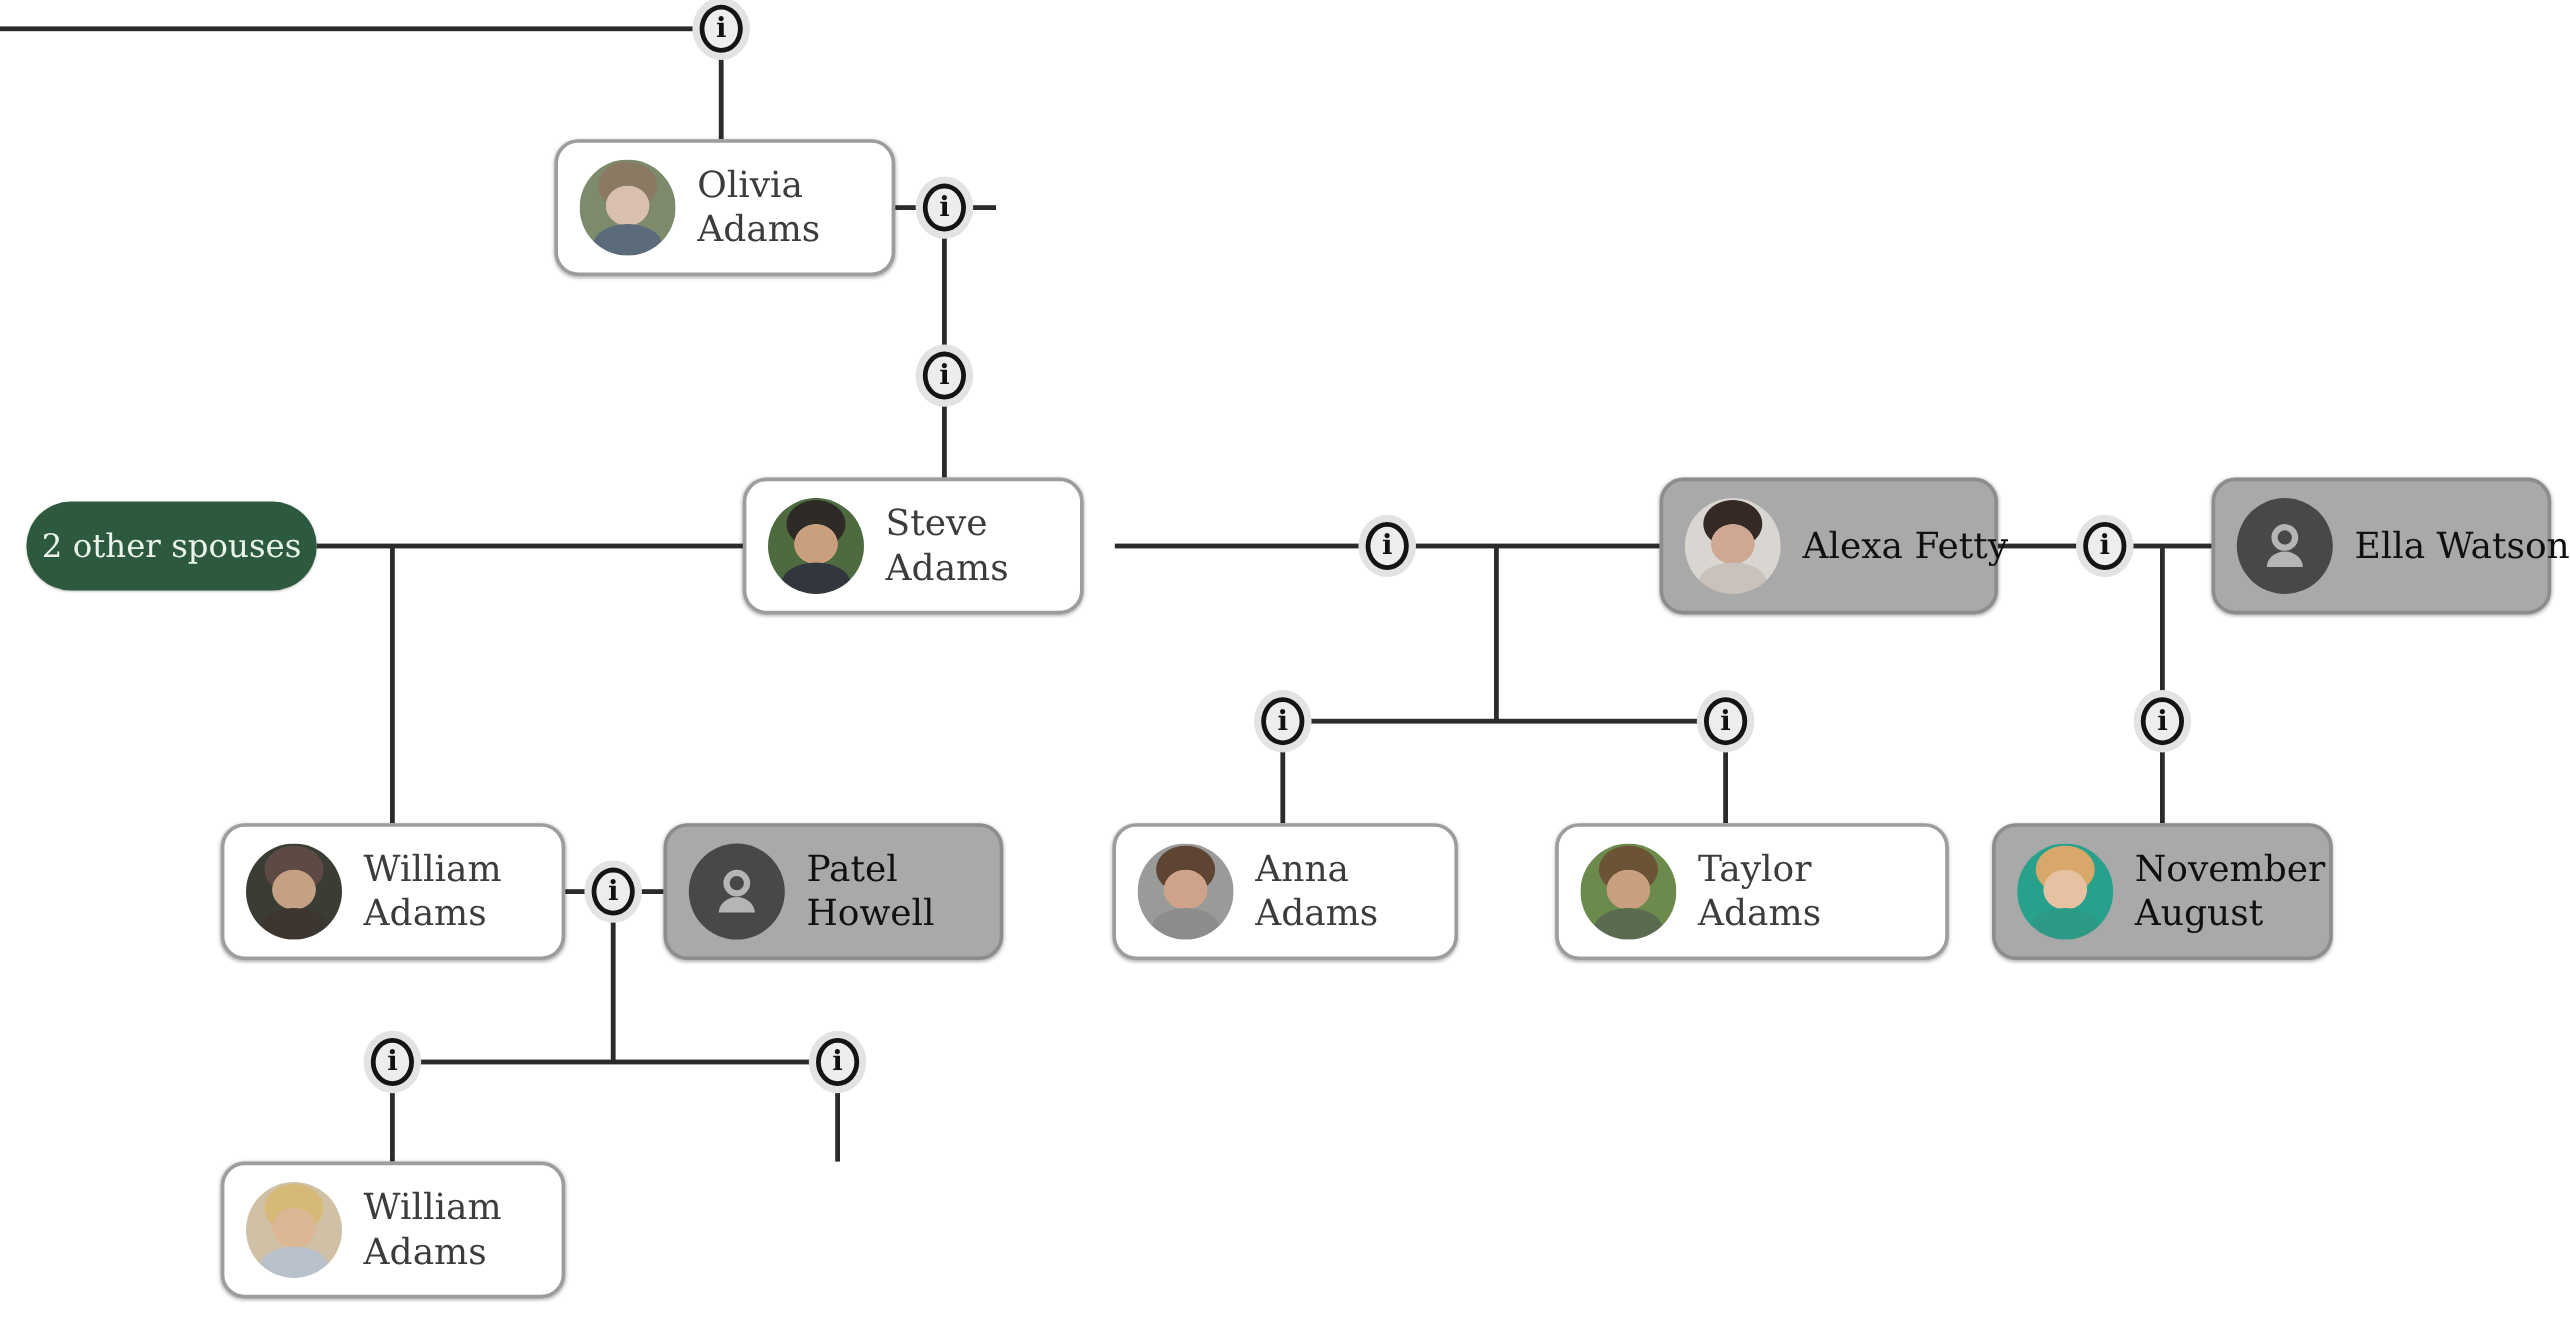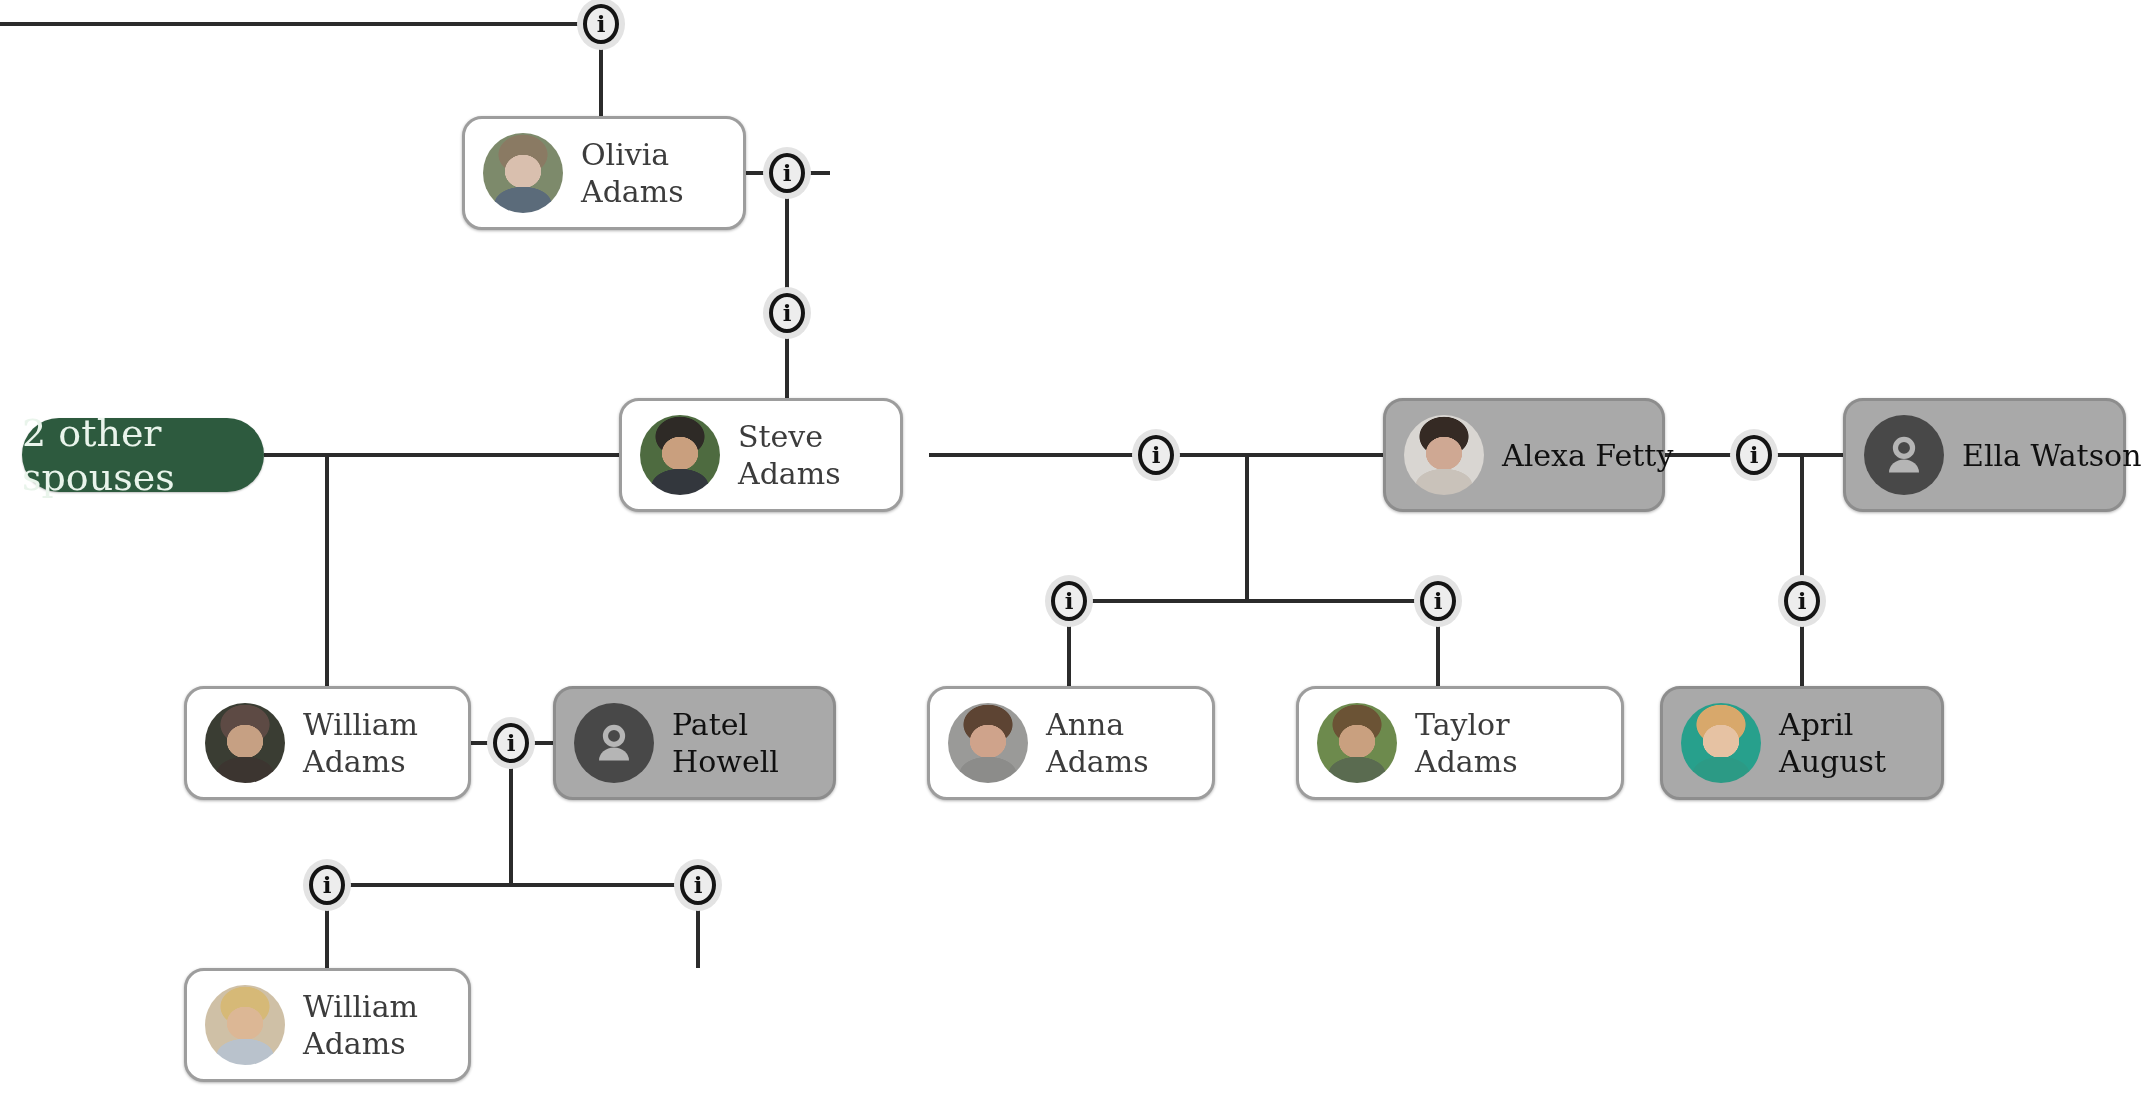--- a/index.html
+++ b/index.html
@@ -42,21 +42,21 @@
     background:var(--person-icon-circle,#484848);
     display:flex;align-items:center;justify-content:center;
   }
   
   .pill{
     position:absolute;z-index:2;left:22px;top:418px;width:242px;height:74px;
     background:var(--badge-bg,#2d5a3e);border-radius:37px;cursor:pointer;
     display:flex;align-items:center;justify-content:center;
     box-shadow:0 1px 2px rgba(0,0,0,.25);
   }
-  .pill span{color:var(--badge-text,#e9f4eb);font-size:38px;}
+  .pill span{color:var(--badge-text,#e9f4eb);font-size:27px;}
 </style>
 </head>
 <body>
 
 <div id="canvas">
 
   <div class="hline" style="left:0;top:22px;width:601px"></div>
   <div class="vline" style="left:599px;top:24px;height:92px"></div>
   <div class="hline" style="left:746px;top:171px;width:84px"></div>
   <div class="vline" style="left:785px;top:173px;height:225px"></div>
@@ -182,21 +182,21 @@
     <div class="avatar" style="background: radial-gradient(58% 34% at 50% 88%, rgb(90, 107, 80) 60%, rgba(0, 0, 0, 0) 62%), radial-gradient(36% 33% at 50% 48%, rgb(201, 160, 127) 62%, rgba(0, 0, 0, 0) 64%), radial-gradient(52% 42% at 50% 27%, rgb(107, 83, 53) 58%, rgba(0, 0, 0, 0) 60%), linear-gradient(rgb(109, 138, 77), rgb(109, 138, 77));"></div>
     <div class="name">
         <span class="line">Taylor</span>
         <span class="line">Adams</span>
       </div>
   </div>
 
   <div class="card gray" style="left:1660px;top:686px;width:284px">
     <div class="avatar" style="background: radial-gradient(58% 34% at 50% 88%, rgb(44, 154, 133) 60%, rgba(0, 0, 0, 0) 62%), radial-gradient(36% 33% at 50% 48%, rgb(230, 194, 163) 62%, rgba(0, 0, 0, 0) 64%), radial-gradient(52% 42% at 50% 27%, rgb(216, 168, 107) 58%, rgba(0, 0, 0, 0) 60%), linear-gradient(rgb(39, 160, 140), rgb(39, 160, 140));"></div>
     <div class="name">
-        <span class="line">April</span>
+        <span class="line">November</span>
         <span class="line">August</span>
       </div>
   </div>
 
   <div class="card white" style="left:184px;top:968px;width:287px">
     <div class="avatar" style="background: radial-gradient(58% 34% at 50% 88%, rgb(185, 194, 204) 60%, rgba(0, 0, 0, 0) 62%), radial-gradient(36% 33% at 50% 48%, rgb(220, 183, 149) 62%, rgba(0, 0, 0, 0) 64%), radial-gradient(52% 42% at 50% 27%, rgb(214, 185, 119) 58%, rgba(0, 0, 0, 0) 60%), linear-gradient(rgb(207, 192, 166), rgb(207, 192, 166));"></div>
     <div class="name">
         <span class="line">William</span>
         <span class="line">Adams</span>
       </div>

